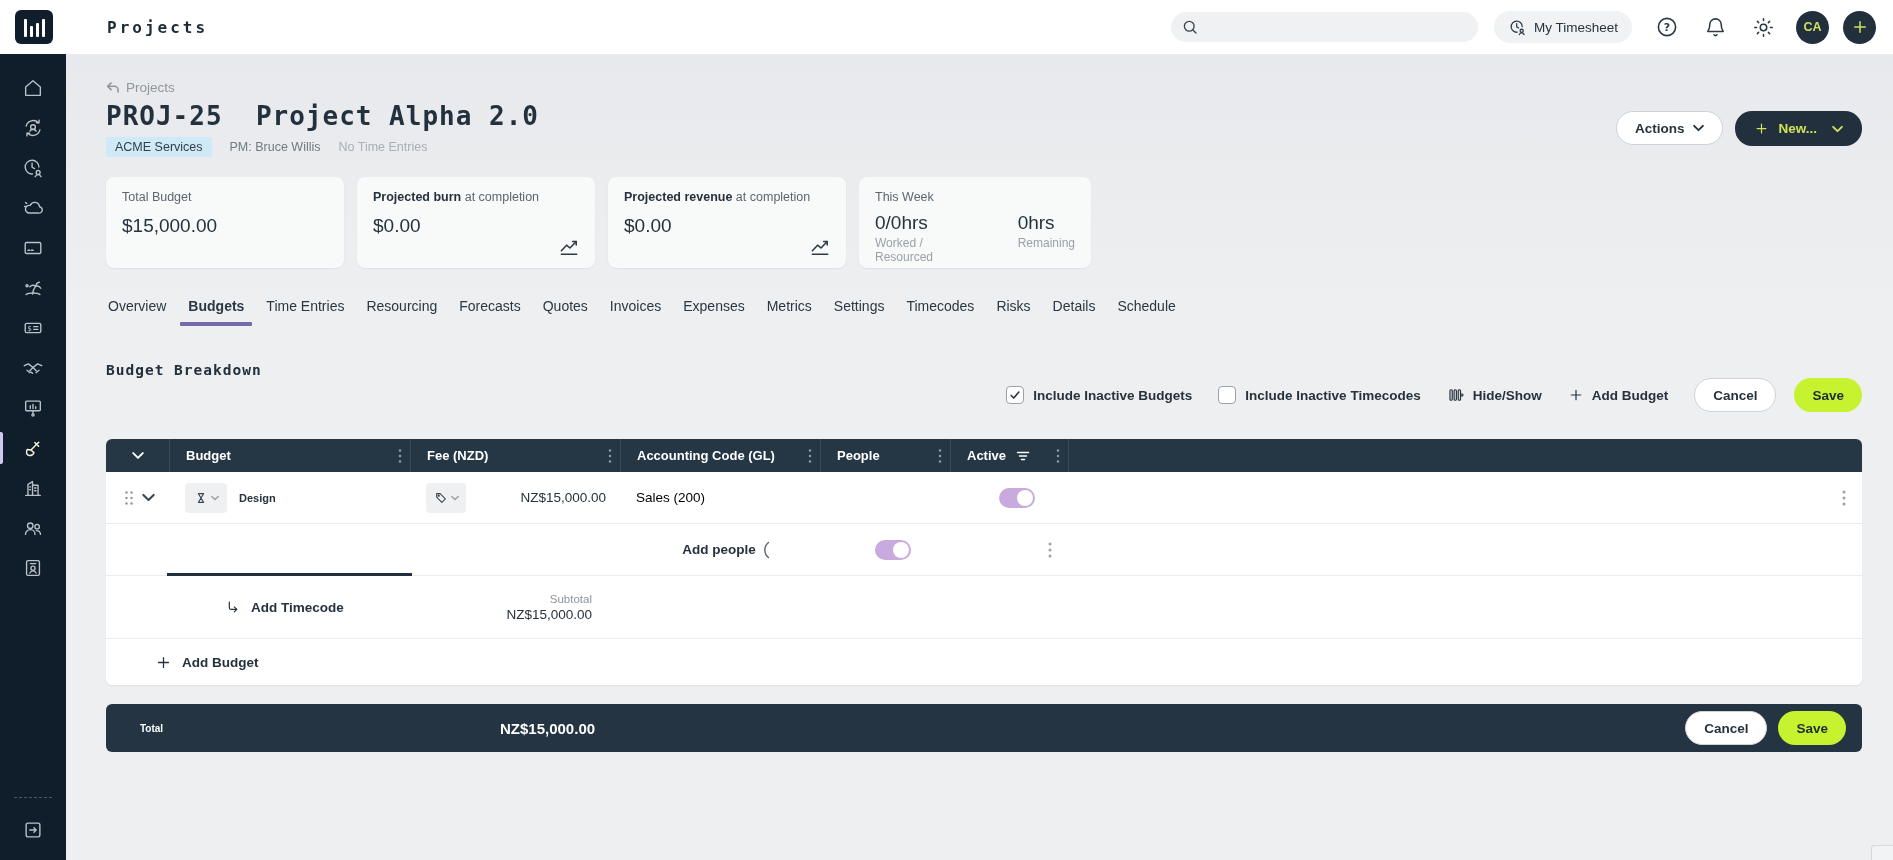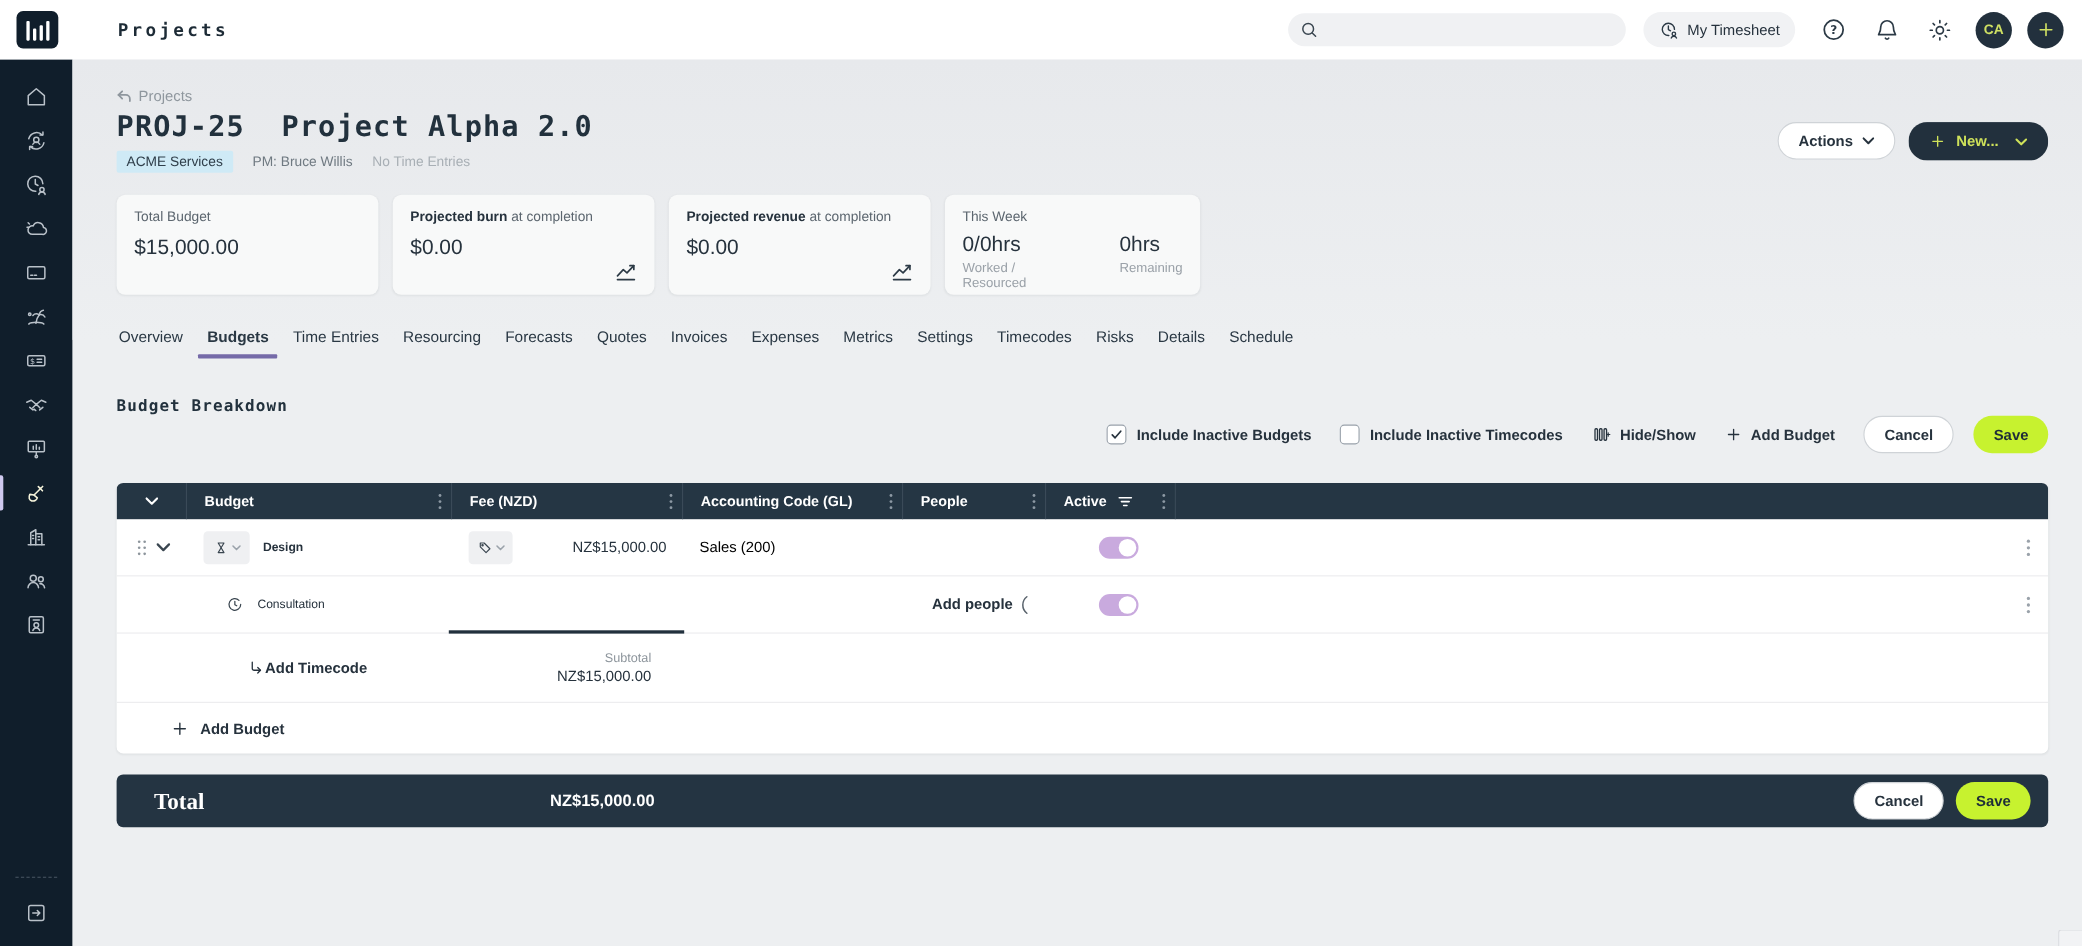--- a/index.html
+++ b/index.html
@@ -110,34 +110,34 @@
   .people-cell { justify-content:center; gap:4px; }
   .add-people { font-size:13.5px; font-weight:700; color:#26323d; cursor:pointer; }
   .active-cell { justify-content:center; }
   .toggle { width:36px; height:20px; border-radius:10px; background:#c9aade; position:relative; cursor:pointer; }
   .toggle::after { content:""; position:absolute; right:2px; top:2px; width:16px; height:16px;
     border-radius:50%; background:#fff; }
   .rest-cell { justify-content:flex-end; padding-right:16px; color:#9aa2aa; }
   .kebab { cursor:pointer; }
 
   #subtotal-row { height:62px; }
-  .addtc { display:flex; align-items:center; gap:0; padding-left:56px; color:#26323d; cursor:pointer; }
+  .addtc { display:flex; align-items:center; gap:10px; padding-left:56px; color:#26323d; cursor:pointer; }
   .addtc span { font-size:13.5px; font-weight:700; }
   .sub-cell { flex-direction:column; align-items:flex-end; justify-content:center; padding-right:28px; }
   .sub-label { font-size:11.5px; color:#8d959c; }
   .sub-val { font-size:13.5px; color:#26323d; margin-top:2px; }
 
   #add-budget-row { border-top:1px solid #ebecee; height:47px; display:flex; align-items:center;
     padding-left:49px; gap:10px; cursor:pointer; color:#26323d; }
   #add-budget-row span { font-size:13.5px; font-weight:700; }
 
   
   #total-bar { margin-top:19px; width:1756px; height:48px; background:#243442; border-radius:6px;
     display:flex; align-items:center; padding:0 16px 0 34px; position:relative; color:#fff; }
-  #total-label { font-size:21px; font-weight:700;font-family:Liberation Serif, serif; }
+  #total-label { font-size:10px; font-weight:700; }
   #total-value { position:absolute; left:394px; font-size:15px; font-weight:700; }
   #total-buttons { margin-left:auto; display:flex; gap:11px; }
   .save-pill { background:#c7f22f; border:none; color:#1e2c38; }
 
   #corner-widget { position:absolute; right:0; bottom:0; width:22px; height:15px;
     background:#f2f3f5; border:1px solid #d8dade; border-right:none; border-bottom:none; border-radius:3px 0 0 0; }
 
   svg { display:block; flex:none; }
 </style>
 </head>
@@ -545,27 +545,20 @@
           <svg class="kebab" width="4" height="18" viewBox="0 0 4 18" fill="#9aa2aa">
               <circle cx="2" cy="3" r="1.5"></circle>
               <circle cx="2" cy="9" r="1.5"></circle>
               <circle cx="2" cy="15" r="1.5"></circle>
             </svg>
         </div>
       </div>
 
       <div class="grid-row body-row">
         <div class="cell c-exp"></div>
-        <div class="cell" style="padding-left:36px">
-          <svg width="17" height="17" viewBox="0 0 24 24" fill="none" stroke="#3a4650" stroke-width="1.6" stroke-linecap="round" stroke-linejoin="round">
-              <path d="M19.5 12a7.5 7.5 0 1 1-2.2-5.3"></path>
-              <path d="M12 8v4.3l2.4 1.4"></path>
-            </svg>
-          <span class="row-name">Consultation</span>
-        </div>
         <div class="cell fee-cell fee-underline"></div>
         <div class="cell"></div>
         <div class="cell people-cell">
           <span class="add-people">Add people</span>
           <svg width="14" height="18" viewBox="0 0 14 18" fill="none" stroke="#5a646d" stroke-width="1.4" stroke-linecap="round">
               <path d="M8.5 1.5a9.5 9.5 0 0 0 0 15"></path>
             </svg>
         </div>
         <div class="cell active-cell">
           <span class="toggle"></span>

